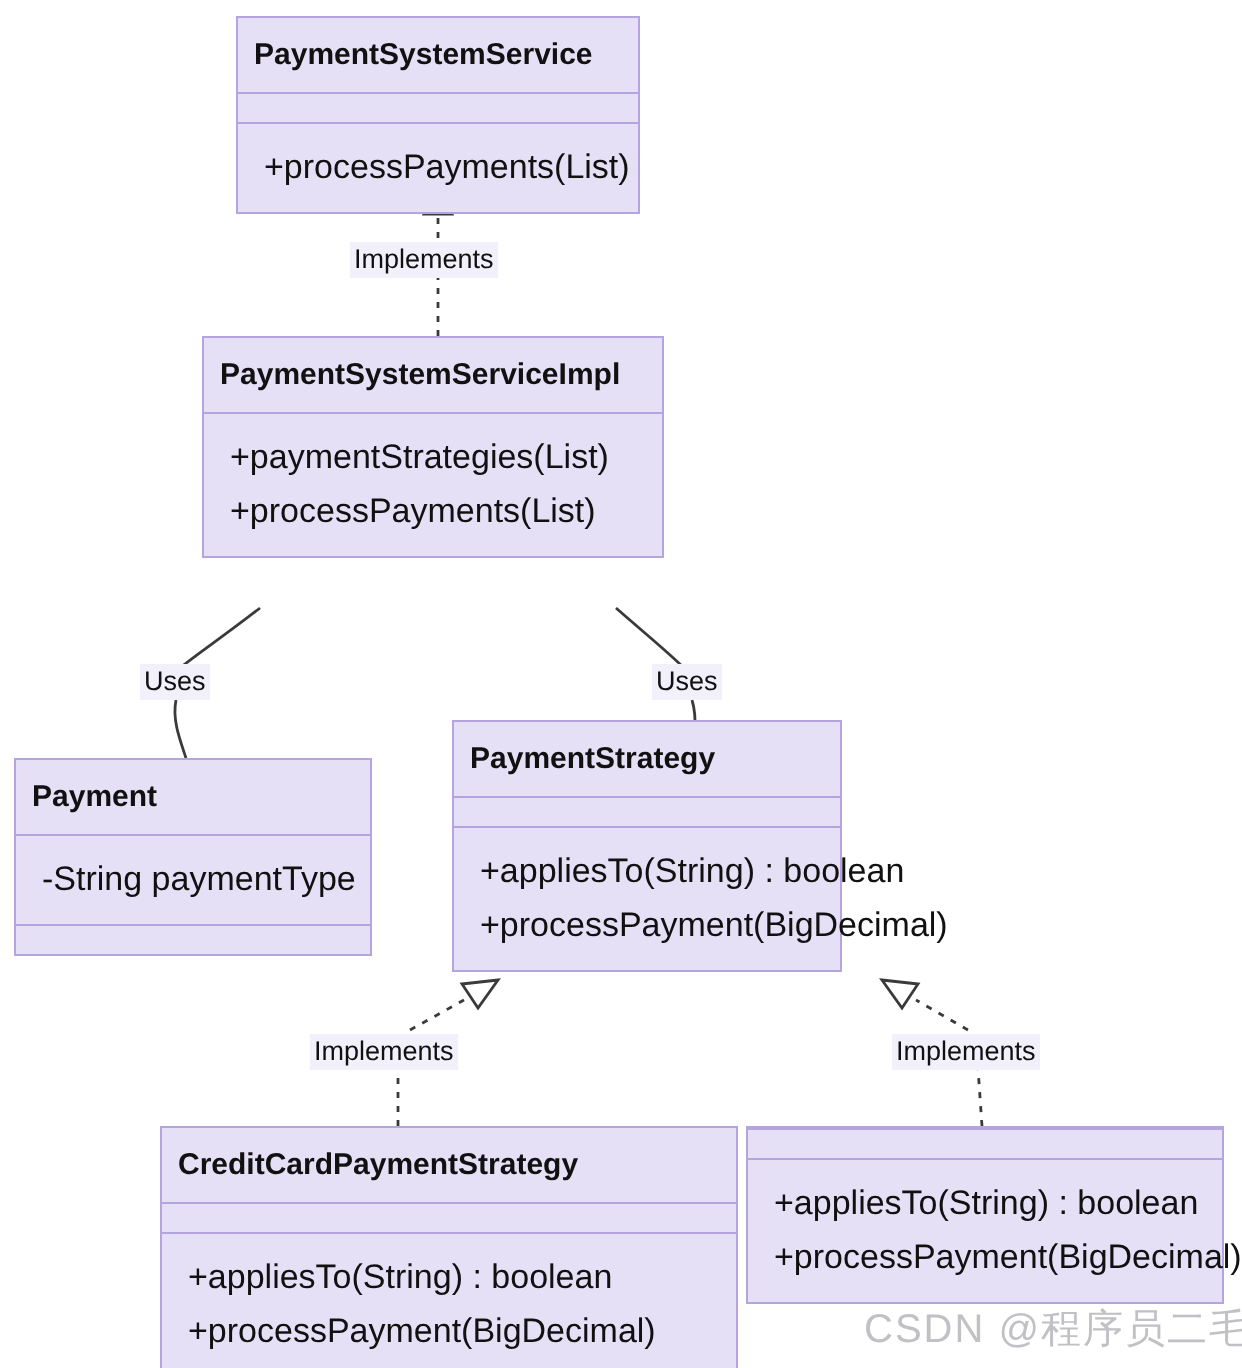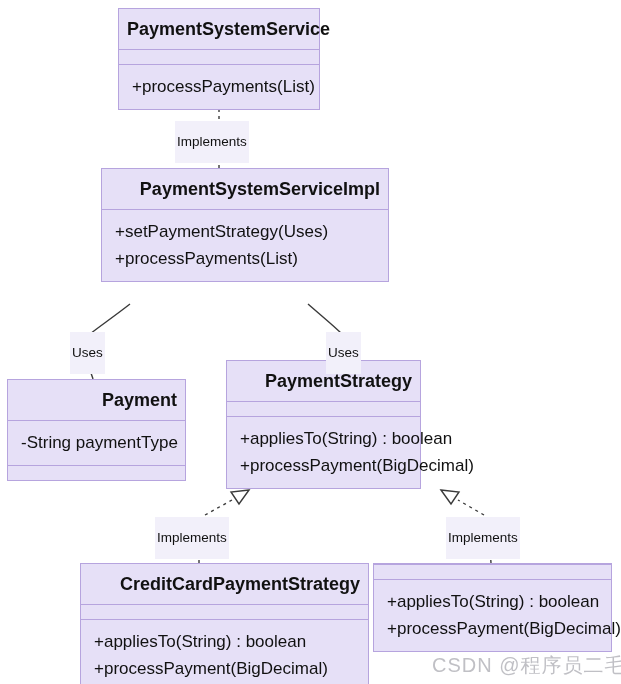--- a/index.html
+++ b/index.html
@@ -43,22 +43,22 @@
   }
   .uml-compartment {
     box-sizing: border-box;
     border-top: 1px solid #B6A4DE;
     padding: 0;
   }
   .uml-compartment.first { border-top: none; }
 
   .uml-name {
     font-weight: bold;
-    font-size: 18px;
-    text-align: right;
+    font-size: 15px;
+    text-align: left;
     line-height: 1;
     padding: 11px 8px 11px 8px;
     white-space: nowrap;
   }
   .uml-empty {
     height: 15px;
   }
   .uml-members {
     padding: 8px 0 9px 0;
   }
@@ -70,21 +70,21 @@
   }
 
   
   .edge-label {
     position: absolute;
     z-index: 3;
     font-size: 13.5px;
     line-height: 1;
     color: #111111;
     background: #F2F0FA;
-    padding: 14px 2px;
+    padding: 2px 2px;
     white-space: nowrap;
   }
 
   
   .watermark {
     position: absolute;
     z-index: 4;
     font-size: 20px;
     line-height: 1;
     color: rgba(140, 140, 150, 0.55);
@@ -135,24 +135,24 @@
   </svg>
 
   <div class="uml-class" style="left:118px; top:8px; width:202px;">
     <div class="uml-compartment first uml-name">PaymentSystemService</div>
     <div class="uml-compartment uml-empty"></div>
     <div class="uml-compartment uml-members">
       <div class="uml-member">+processPayments(List)</div>
     </div>
   </div>
 
-  <div class="uml-class" style="left:101px; top:168px; width:288px;">
+  <div class="uml-class" style="left:101px; top:168px; width:231px;">
     <div class="uml-compartment first uml-name">PaymentSystemServiceImpl</div>
     <div class="uml-compartment uml-members">
-      <div class="uml-member">+setPaymentStrategy(Uses)</div>
+      <div class="uml-member">+paymentStrategies(List)</div>
       <div class="uml-member">+processPayments(List)</div>
     </div>
   </div>
 
   <div class="uml-class" style="left:7px; top:379px; width:179px;">
     <div class="uml-compartment first uml-name">Payment</div>
     <div class="uml-compartment uml-members">
       <div class="uml-member">-String paymentType</div>
     </div>
     <div class="uml-compartment uml-empty"></div>

